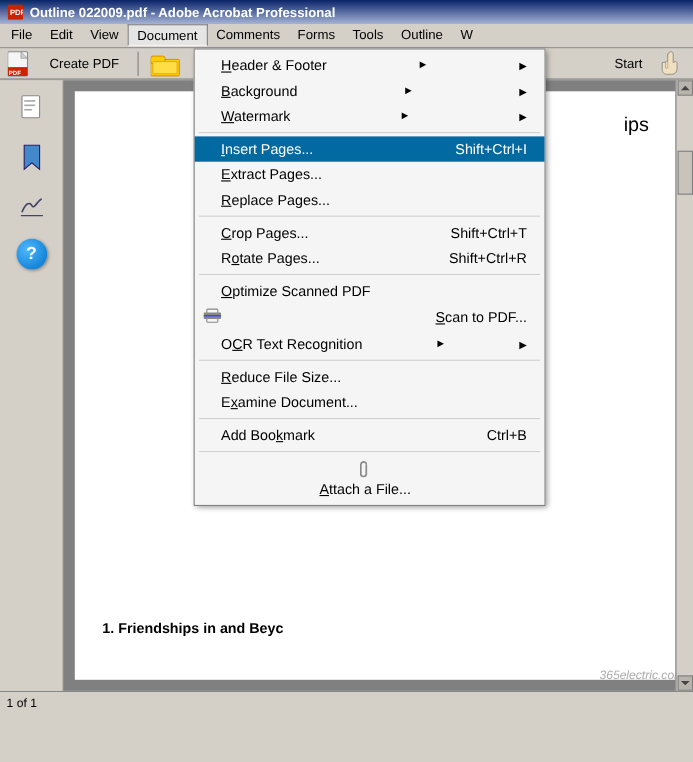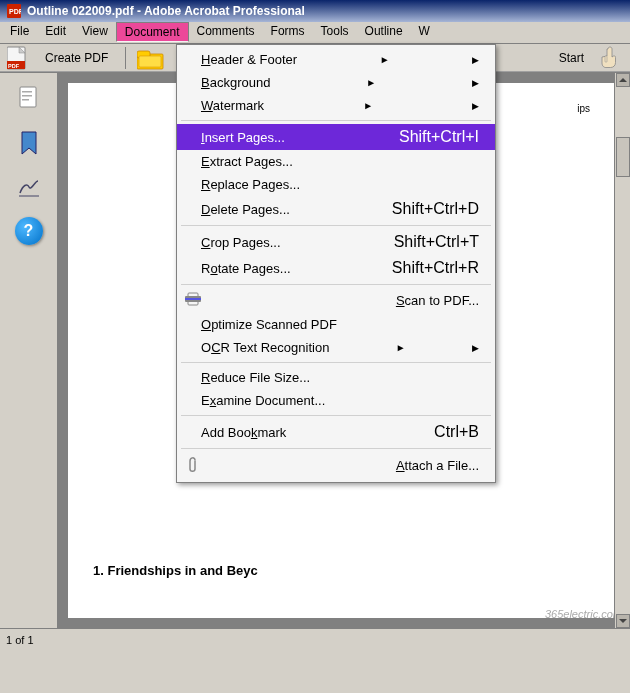--- a/index.html
+++ b/index.html
@@ -152,27 +152,27 @@
       align-items: center;
       justify-content: space-between;
       padding: 4px 16px 4px 24px;
       cursor: pointer;
       font-size: 13px;
       color: #000;
       white-space: nowrap;
     }
 
     .dropdown-item.highlighted {
-      background: #6d28d9;
+      background: #0369a1;
       color: white;
     }
 
     .dropdown-item .shortcut {
       margin-left: 37px;
-      font-size: 16px;
+      font-size: 13px;
       color: inherit;
     }
 
     .dropdown-item .arrow {
       margin-left: auto;
       font-size: 10px;
     }
 
     .dropdown-separator {
       height: 1px;
@@ -271,21 +271,21 @@
       <text x="2" y="10" font-size="7" fill="white" font-weight="bold">PDF</text>
     </svg>
   </div>
   <span>Outline 022009.pdf - Adobe Acrobat Professional</span>
 </div>
 
 <div class="menu-bar">
   <div class="menu-item">File</div>
   <div class="menu-item">Edit</div>
   <div class="menu-item">View</div>
-  <div class="menu-item" style="background:#ec4899; border:1px solid #808080; border-bottom:1px solid #f5f5f5;">Document</div>
+  <div class="menu-item" style="background:#e5e5e5; border:1px solid #808080; border-bottom:1px solid #f5f5f5;">Document</div>
   <div class="menu-item">Comments</div>
   <div class="menu-item">Forms</div>
   <div class="menu-item">Tools</div>
   <div class="menu-item">Outline</div>
   <div class="menu-item">W</div>
 </div>
 
 <div class="toolbar-wrap">
   <div class="toolbar-top">
 
@@ -357,21 +357,21 @@
         <line x1="2" y1="21" x2="22" y2="21" stroke="#446" stroke-width="1"></line>
       </svg>
     </div>
 
     <div class="help-btn" style="margin-top: 4px;">?</div>
   </div>
 
   <div class="content-area" style="flex:1; background:#808080; position:relative;">
     <div class="content-inner" style="background:white; margin:10px; position:relative; height:calc(100% - 20px); overflow:hidden;">
 
-      <div style="position:absolute; right:30px; top:20px; font-size:10px;">ips</div>
+      <div style="position:absolute; right:30px; top:20px; font-size:18px;">ips</div>
       <div style="position:absolute; bottom:40px; left:25px; font-size:13px; font-weight:bold;">1.   Friendships in and Beyc</div>
     </div>
 
     <div class="watermark">365electric.com</div>
 
     <div class="scroll-area" style="position:absolute; right:0; top:0; bottom:0; width:16px; background:#d4d0c8; border-left:1px solid #808080;">
       <div style="width:14px; height:14px; background:#b8b4ac; border:1px solid #808080; margin:0 auto;">
         <svg width="10" height="6" viewBox="0 0 10 6" style="margin:3px 1px;">
           <polygon points="5,1 9,5 1,5" fill="#444"></polygon>
         </svg>
@@ -417,54 +417,50 @@
       </div>
 
       <div class="dropdown-item">
         <span><u>E</u>xtract Pages...</span>
       </div>
 
       <div class="dropdown-item">
         <span><u>R</u>eplace Pages...</span>
       </div>
 
-      <div class="dropdown-item">
-        <span><u>D</u>elete Pages...</span>
-        <span class="shortcut">Shift+Ctrl+D</span>
-      </div>
 
       <div class="dropdown-separator"></div>
 
       <div class="dropdown-item">
         <span><u>C</u>rop Pages...</span>
         <span class="shortcut">Shift+Ctrl+T</span>
       </div>
 
       <div class="dropdown-item">
         <span>R<u>o</u>tate Pages...</span>
         <span class="shortcut">Shift+Ctrl+R</span>
       </div>
 
       <div class="dropdown-separator"></div>
+
+      <div class="dropdown-item">
+        <span><u>O</u>ptimize Scanned PDF</span>
+      </div>
 
       <div class="dropdown-item" style="padding-left:8px;">
         <span style="margin-right:4px;">
           <svg width="16" height="14" viewBox="0 0 16 14">
             <rect x="0" y="4" width="16" height="6" rx="1" fill="#888"></rect>
             <rect x="3" y="1" width="10" height="12" rx="1" fill="none" stroke="#888" stroke-width="1"></rect>
             <line x1="0" y1="7" x2="16" y2="7" stroke="#44f" stroke-width="1.5"></line>
           </svg>
         </span>
         <span><u>S</u>can to PDF...</span>
       </div>
 
-      <div class="dropdown-item">
-        <span><u>O</u>ptimize Scanned PDF</span>
-      </div>
-
       <div class="dropdown-item has-submenu">
         <span>O<u>C</u>R Text Recognition</span>
         <span class="arrow">►</span>
       </div>
 
       <div class="dropdown-separator"></div>
 
       <div class="dropdown-item">
         <span><u>R</u>educe File Size...</span>
       </div>
@@ -475,21 +471,21 @@
 
       <div class="dropdown-separator"></div>
 
       <div class="dropdown-item">
         <span>Add Boo<u>k</u>mark</span>
         <span class="shortcut">Ctrl+B</span>
       </div>
 
       <div class="dropdown-separator"></div>
 
-      <div class="dropdown-item" style="padding-left:8px;">
+      <div class="dropdown-item" style="padding-left:8px;flex-direction:column;">
         <span style="margin-right:4px;">
           <svg width="14" height="16" viewBox="0 0 14 16">
             <path d="M10 4 C10 1 5 1 5 5 L5 13 C5 16 10 16 10 13 L10 5" fill="none" stroke="#888" stroke-width="1.5" stroke-linecap="round"></path>
           </svg>
         </span>
         <span><u>A</u>ttach a File...</span>
       </div>
 
     </div>
   </div>

